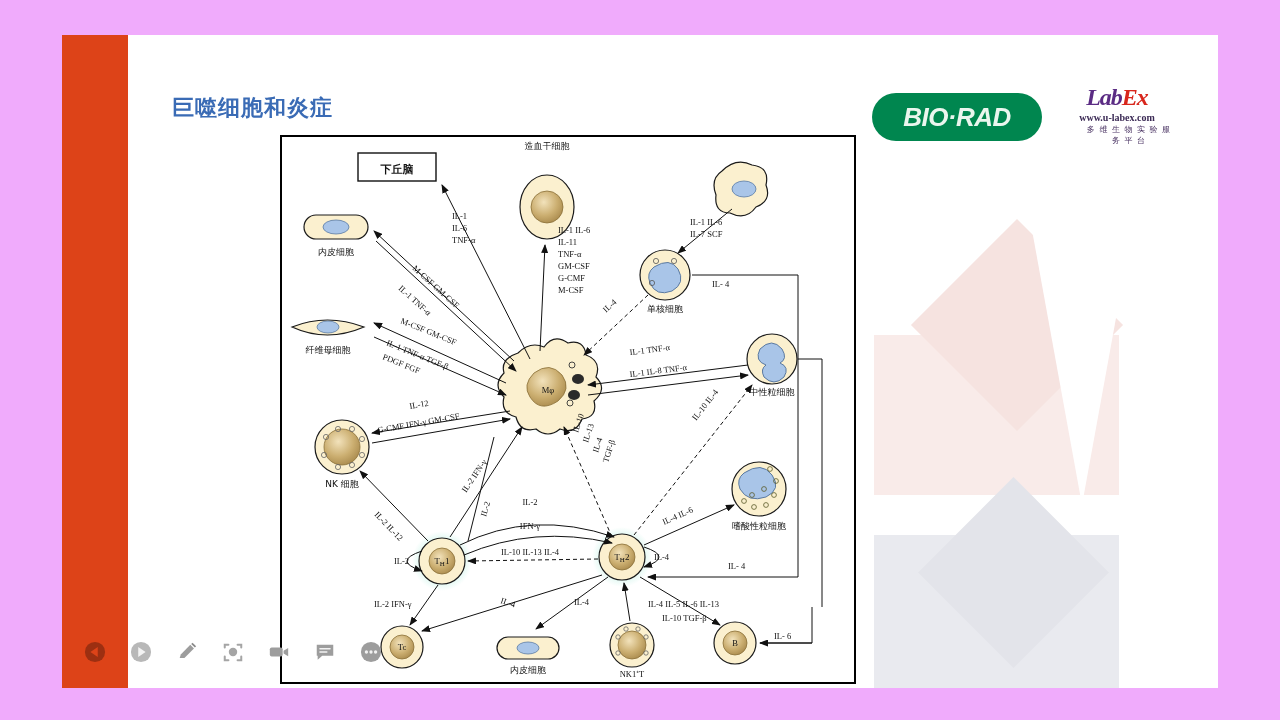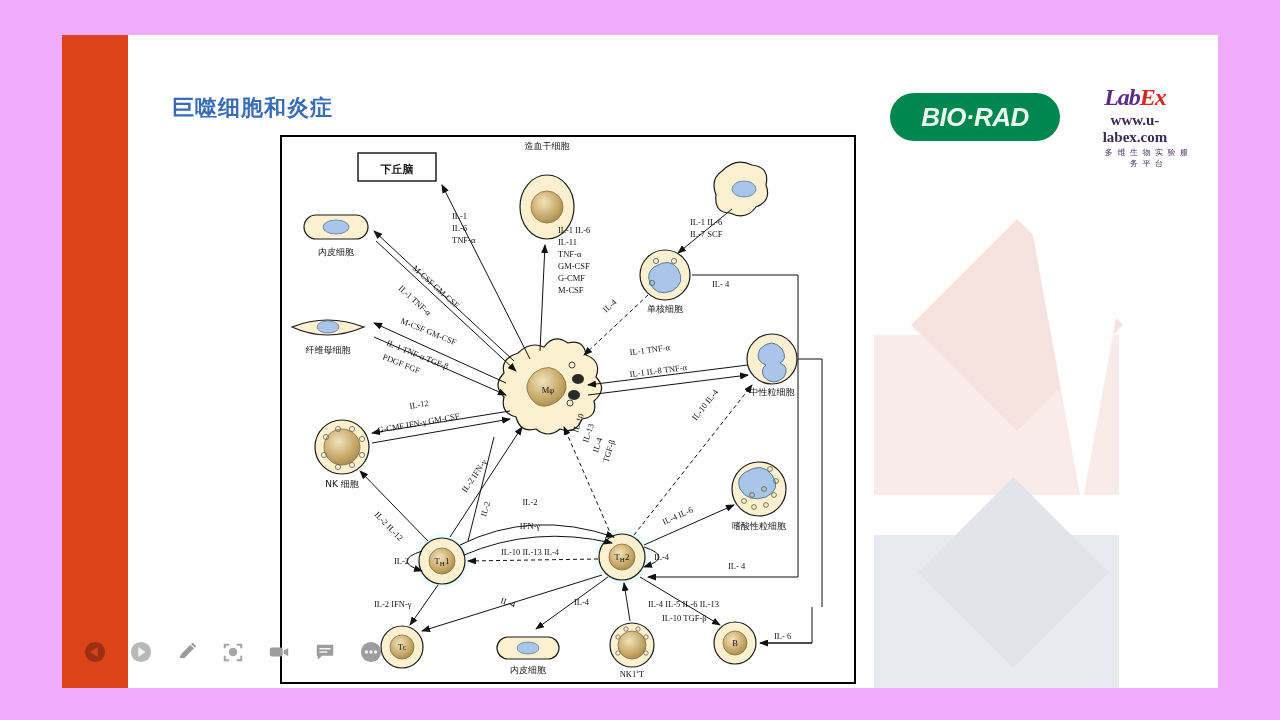--- a/index.html
+++ b/index.html
@@ -19,31 +19,31 @@
       border-right:60px solid transparent;border-top:330px solid #fff;}
 
   
   #orange-bar{position:absolute;left:0;top:0;width:66px;height:653px;background:#dd4318;}
 
   
   #page-title{position:absolute;left:110px;top:58px;font-size:22px;font-weight:bold;color:#3a6bb5;
       letter-spacing:1px;font-family:"DejaVu Sans","Liberation Sans",sans-serif;white-space:nowrap;}
 
   
-  #logo-area{position:absolute;left:828px;top:50px;width:260px;height:70px;}
+  #logo-area{position:absolute;left:810px;top:50px;width:260px;height:70px;}
   #biorad-logo{position:absolute;left:0;top:8px;width:170px;height:48px;background:#00864f;
       border-radius:24px;display:flex;align-items:center;justify-content:center;}
   #biorad-text{color:#eaf6ee;font-style:italic;font-weight:bold;font-size:26px;letter-spacing:-0.5px;
       font-family:"Liberation Sans",sans-serif;}
   #labex-logo{position:absolute;left:190px;top:0px;width:110px;height:70px;text-align:center;}
   #labex-word{font-size:24px;font-weight:bold;font-style:italic;line-height:1;letter-spacing:-1px;
       font-family:Liberation Serif, serif;}
   .lx-lab{color:#5b2c84;}
   .lx-ex{color:#d8261c;}
-  #labex-url{font-size:15px;font-weight:bold;color:#3b2a55;margin-top:3px;font-family:"Liberation Serif",serif;}
+  #labex-url{font-size:10px;font-weight:bold;color:#3b2a55;margin-top:3px;font-family:"Liberation Serif",serif;}
   #labex-cn{font-size:8px;color:#4a3363;margin-top:1px;letter-spacing:1px;
       font-family:"DejaVu Sans","Liberation Sans",sans-serif;margin-left:24px;}
 
   
   #diagram-frame{position:absolute;left:218px;top:100px;width:572px;height:545px;border:2px solid #000;background:#fff;}
   #diagram-svg{position:absolute;left:0;top:0;}
 
   
   #player-toolbar{position:absolute;left:0px;bottom:0px;width:1156px;height:72px;}
   .tb-btn{position:absolute;top:0;width:46px;height:72px;display:flex;align-items:center;justify-content:center;}

